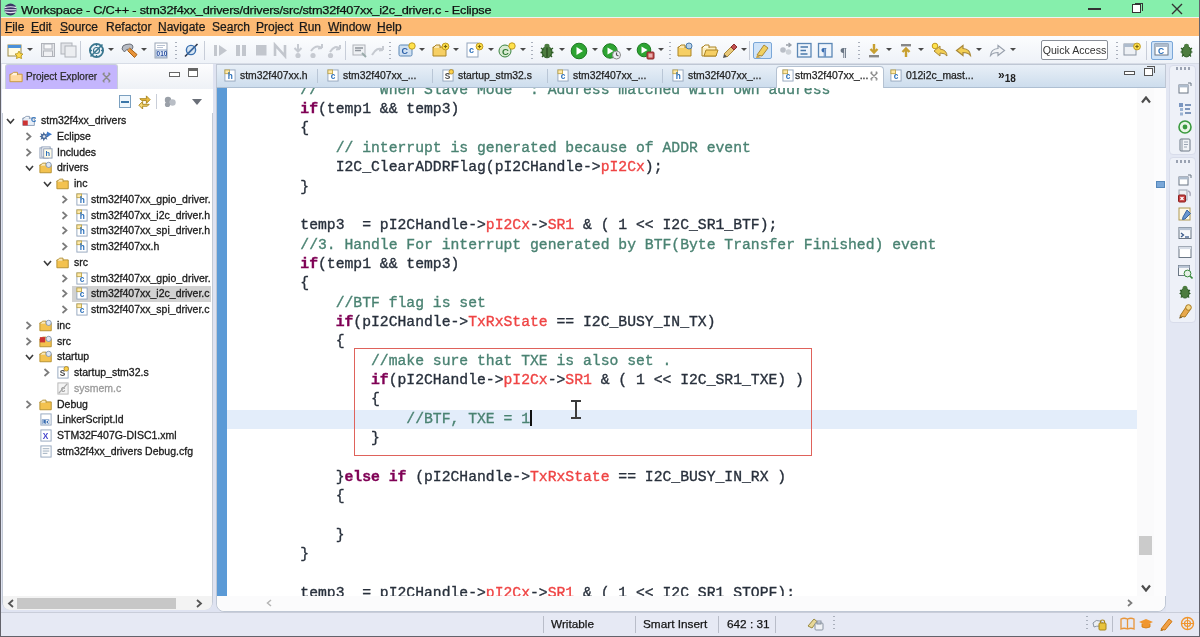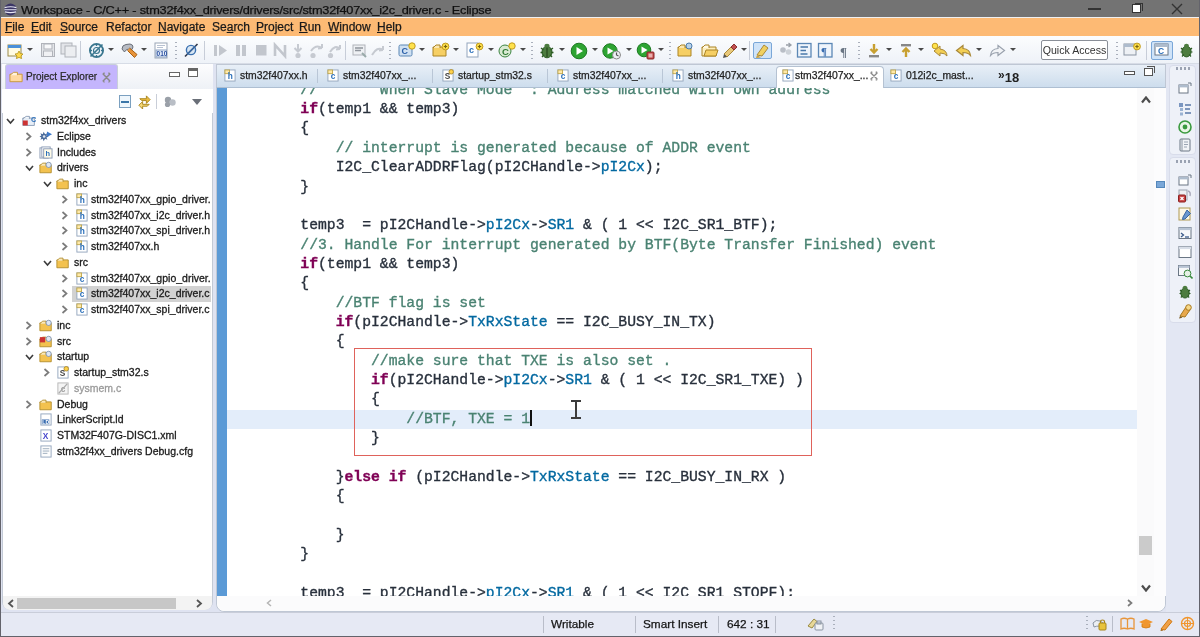--- a/index.html
+++ b/index.html
@@ -1,18 +1,18 @@
 <!DOCTYPE html>
 <html><head><meta charset="utf-8"><style>
 *{margin:0;padding:0;box-sizing:border-box}
 html,body{width:1200px;height:637px;overflow:hidden}
 body{font-family:"Liberation Sans",sans-serif;position:relative;background:#dfe3f1;font-size:12px;color:#1e1e1e}
 .a{position:absolute}
 
-#title{left:0;top:0;width:1200px;height:18px;background:#737373;border-bottom:1px solid #f0f0f0}
+#title{left:0;top:0;width:1200px;height:18px;background:#86efac;border-bottom:1px solid #f0f0f0}
 #title .txt{left:21px;top:3px;font-size:11.6px;letter-spacing:-0.2px;color:#101010;-webkit-text-stroke:0.25px;transform:scaleX(1.1);transform-origin:0 0;white-space:nowrap}
 #menu{left:0;top:18px;width:1200px;height:18px;background:#fdba74}
 #menu span{position:absolute;top:2px;font-size:12px;color:#1a1a1a;-webkit-text-stroke:0.25px}
 #menu u{text-decoration:underline}
 #toolbar{left:0;top:36px;width:1200px;height:28px;background:linear-gradient(#fcfdfe,#eef2f8);border-bottom:1px solid #d7dce6}
 
 #pex{left:2px;top:64px;width:211px;height:546px;background:#fff;border:1px solid #c3cad6;border-radius:0 0 8px 8px}
 #pexhead{left:2px;top:64px;width:211px;height:25px;background:linear-gradient(#fdfdfe,#eef1f6)}
 #pextab{left:5px;top:64px;width:113px;height:25px;background:#c4b5fd;border:1px solid #c8cfda;border-bottom:none;border-radius:3px 3px 0 0}
 #pextab .t{left:20px;top:6px;font-size:10px;color:#2b2b2b;white-space:nowrap;-webkit-text-stroke:0.25px}
@@ -31,21 +31,21 @@
 .tabsep{position:absolute;top:69px;width:1px;height:14px;background:#b9c6d6}
 #activetab{left:776px;top:66px;width:108px;height:23px;background:#fff;border:1px solid #b5c2d2;border-bottom:none;border-radius:4px 4px 0 0}
 #edit{left:217px;top:88px;width:920px;height:508px;background:#fff;overflow:hidden}
 #bluestrip{left:0;top:0;width:10px;height:508px;background:#5b9ad6}
 #lnhl{left:10px;top:321.9px;width:910px;height:19.4px;background:#e3edfa}
 #gutter{left:0;top:-7.3px;width:37px;text-align:right;color:#686868;-webkit-text-stroke:0.3px}
 #gutter,#codes{font-family:"Liberation Mono",monospace;font-size:14.72px;line-height:19.36px;white-space:pre}
 #codes{left:48px;top:-7.3px;color:#28303c;-webkit-text-stroke:0.35px}
 .k{color:#7f0055;font-weight:bold}
 .c{color:#4a8272}
-.f{color:#0369a1}
+.f{color:#ef4444}
 #redbox{left:137px;top:260px;width:458px;height:108px;border:1.5px solid #df625b}
 #caret{left:313px;top:322px;width:2px;height:16px;background:#111}
 
 #vsb{left:1137px;top:88px;width:17px;height:508px;background:#fafafb}
 #vthumb{left:1139px;top:536px;width:13px;height:19px;background:#cbcbcb}
 #ovr{left:1154px;top:88px;width:12px;height:508px;background:#fcfcfd}
 #ovmark{left:1156px;top:181px;width:9px;height:7px;background:#7aa7d8;border:1px solid #5588bb}
 
 #ehsb{left:217px;top:596px;width:948px;height:15px;background:#fbfbfc;border-radius:0 0 8px 8px}
 #phsb{left:3px;top:596px;width:209px;height:14px;background:#f3f3f3;border-radius:0 0 7px 7px}
@@ -642,21 +642,21 @@
       </svg>
     </div>
 <div class="tab" style="left:888px">
       <svg class="a" style="left:2px;top:5px" width="12" height="13" viewBox="0 0 13 14">
         <rect x="1" y="1" width="11" height="12" fill="#fff" stroke="#93a5bd"></rect>
         <rect x="1" y="1" width="5" height="4" fill="#ffe9a8" stroke="#c0a850"></rect>
         <text x="4" y="11" font-size="9" font-weight="bold" fill="#2a6fba" font-family="Liberation Sans">c</text>
       </svg>
       <span class="lbl" style="left:18px">012i2c_mast...</span>
     </div>
-<div class="a" style="left:998px;top:68px;font-size:12px;font-weight:bold;color:#222">»<span style="font-size:13px;vertical-align:-3px">18</span></div>
+<div class="a" style="left:998px;top:68px;font-size:12px;font-weight:bold;color:#222">»<span style="font-size:10px;vertical-align:-3px">18</span></div>
 <div class="a" style="left:1124px;top:71px;width:11px;height:4px;border:1.2px solid #555;background:#fff"></div>
 <div class="a" style="left:1144px;top:68px;width:9px;height:8px;border:1.2px solid #555;background:#fff"></div>
 <div class="a" style="left:1147px;top:66px;width:8px;height:7px;border:1.2px solid #555;border-bottom:none;border-left:none"></div>
 </div>
 <div class="a" id="edit">
 <div class="a" id="bluestrip"></div>
 <div class="a" id="lnhl"></div>
 <div class="a" id="codes">    <span class="c">//       When Slave Mode  : Address matched with own address</span>
     <span class="k">if</span>(temp1 &amp;&amp; temp3)
     {

